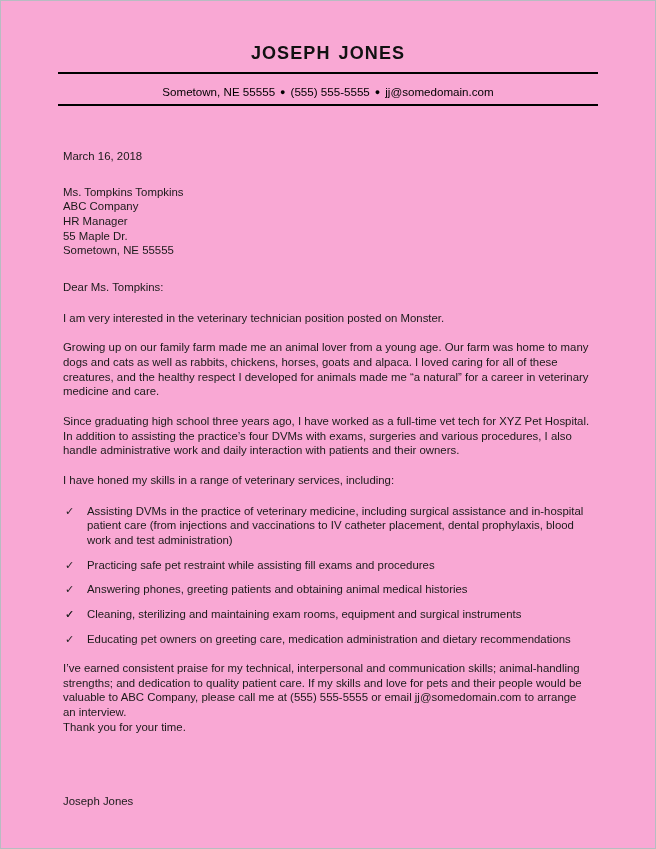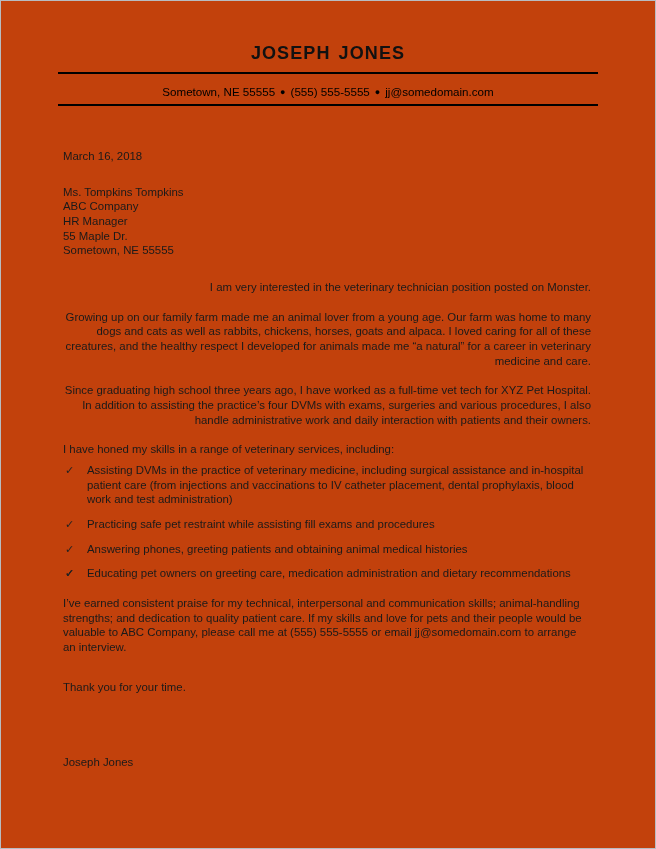--- a/index.html
+++ b/index.html
@@ -8,21 +8,21 @@
     background: #ffffff;
   }
   body {
     font-family: "Liberation Sans", sans-serif;
     color: #000000;
   }
   .page {
     position: relative;
     width: 656px;
     height: 849px;
-    background: #c2410c;
+    background: #f9a8d4;
     border: 1px solid #b8bcc2;
     box-sizing: border-box;
     overflow: hidden;
   }
   .sheet {
     position: absolute;
     left: 0;
     top: 0;
     width: 654px;
     height: 847px;
@@ -88,24 +88,24 @@
     margin: 0 0 22px 0;
   }
   .recipient div {
     line-height: 1.29;
   }
   .salutation {
     margin: 0 0 16px 0;
   }
   p.para {
     margin: 0 0 15px 0;
-    text-align: right;
+    text-align: left;
   }
   .lead-in {
-    margin: 0 0 6px 0;
+    margin: 0 0 16px 0;
   }
 
   
   ul.check-list {
     list-style: none;
     margin: 0 0 15px 0;
     padding: 0;
   }
   ul.check-list li {
     position: relative;
@@ -119,21 +119,21 @@
   .check-mark {
     position: absolute;
     left: 2px;
     top: 0px;
     font-size: 11px;
     line-height: 1.285;
     color: #222222;
   }
 
   .closing-para {
-    margin: 15px 0 26px 0;
+    margin: 15px 0 0 0;
   }
   .thanks {
     margin: 0 0 16px 0;
   }
   .sincerely {
     margin: 0 0 0 0;
   }
   .sig-gap {
     height: 44px;
   }
@@ -161,20 +161,21 @@
       <div class="date-line">March 16, 2018</div>
 
       <div class="recipient">
         <div>Ms. Tompkins Tompkins</div>
         <div>ABC Company</div>
         <div>HR Manager</div>
         <div>55 Maple Dr.</div>
         <div>Sometown, NE 55555</div>
       </div>
 
+      <div class="salutation">Dear Ms. Tompkins:</div>
 
       <p class="para">I am very interested in the veterinary technician position posted on Monster.</p>
       <p class="para">Growing up on our family farm made me an animal lover from a young age. Our farm was home to many dogs and cats as well as rabbits, chickens, horses, goats and alpaca. I loved caring for all of these creatures, and the healthy respect I developed for animals made me “a natural” for a career in veterinary medicine and care.</p>
       <p class="para">Since graduating high school three years ago, I have worked as a full-time vet tech for XYZ Pet Hospital. In addition to assisting the practice’s four DVMs with exams, surgeries and various procedures, I also handle administrative work and daily interaction with patients and their owners.</p>
 
       <div class="lead-in">I have honed my skills in a range of veterinary services, including:</div>
 
       <ul class="check-list">
         <li>
           <span class="check-mark">✓</span>
@@ -186,20 +187,21 @@
         </li>
         <li>
           <span class="check-mark">✓</span>
           <span>Answering phones, greeting patients and obtaining animal medical histories</span>
         </li>
         <li>
           <span class="check-mark">✓</span>
         </li>
         <li>
           <span class="check-mark">✓</span>
+          <span>Cleaning, sterilizing and maintaining exam rooms, equipment and surgical instruments</span>
         </li>
         <li>
           <span class="check-mark">✓</span>
           <span>Educating pet owners on greeting care, medication administration and dietary recommendations</span>
         </li>
       </ul>
 
       <p class="closing-para">I’ve earned consistent praise for my technical, interpersonal and communication skills; animal-handling strengths; and dedication to quality patient care. If my skills and love for pets and their people would be valuable to ABC Company, please call me at (555) 555-5555 or email jj@somedomain.com to arrange an interview.</p>
 
       <div class="thanks">Thank you for your time.</div>

